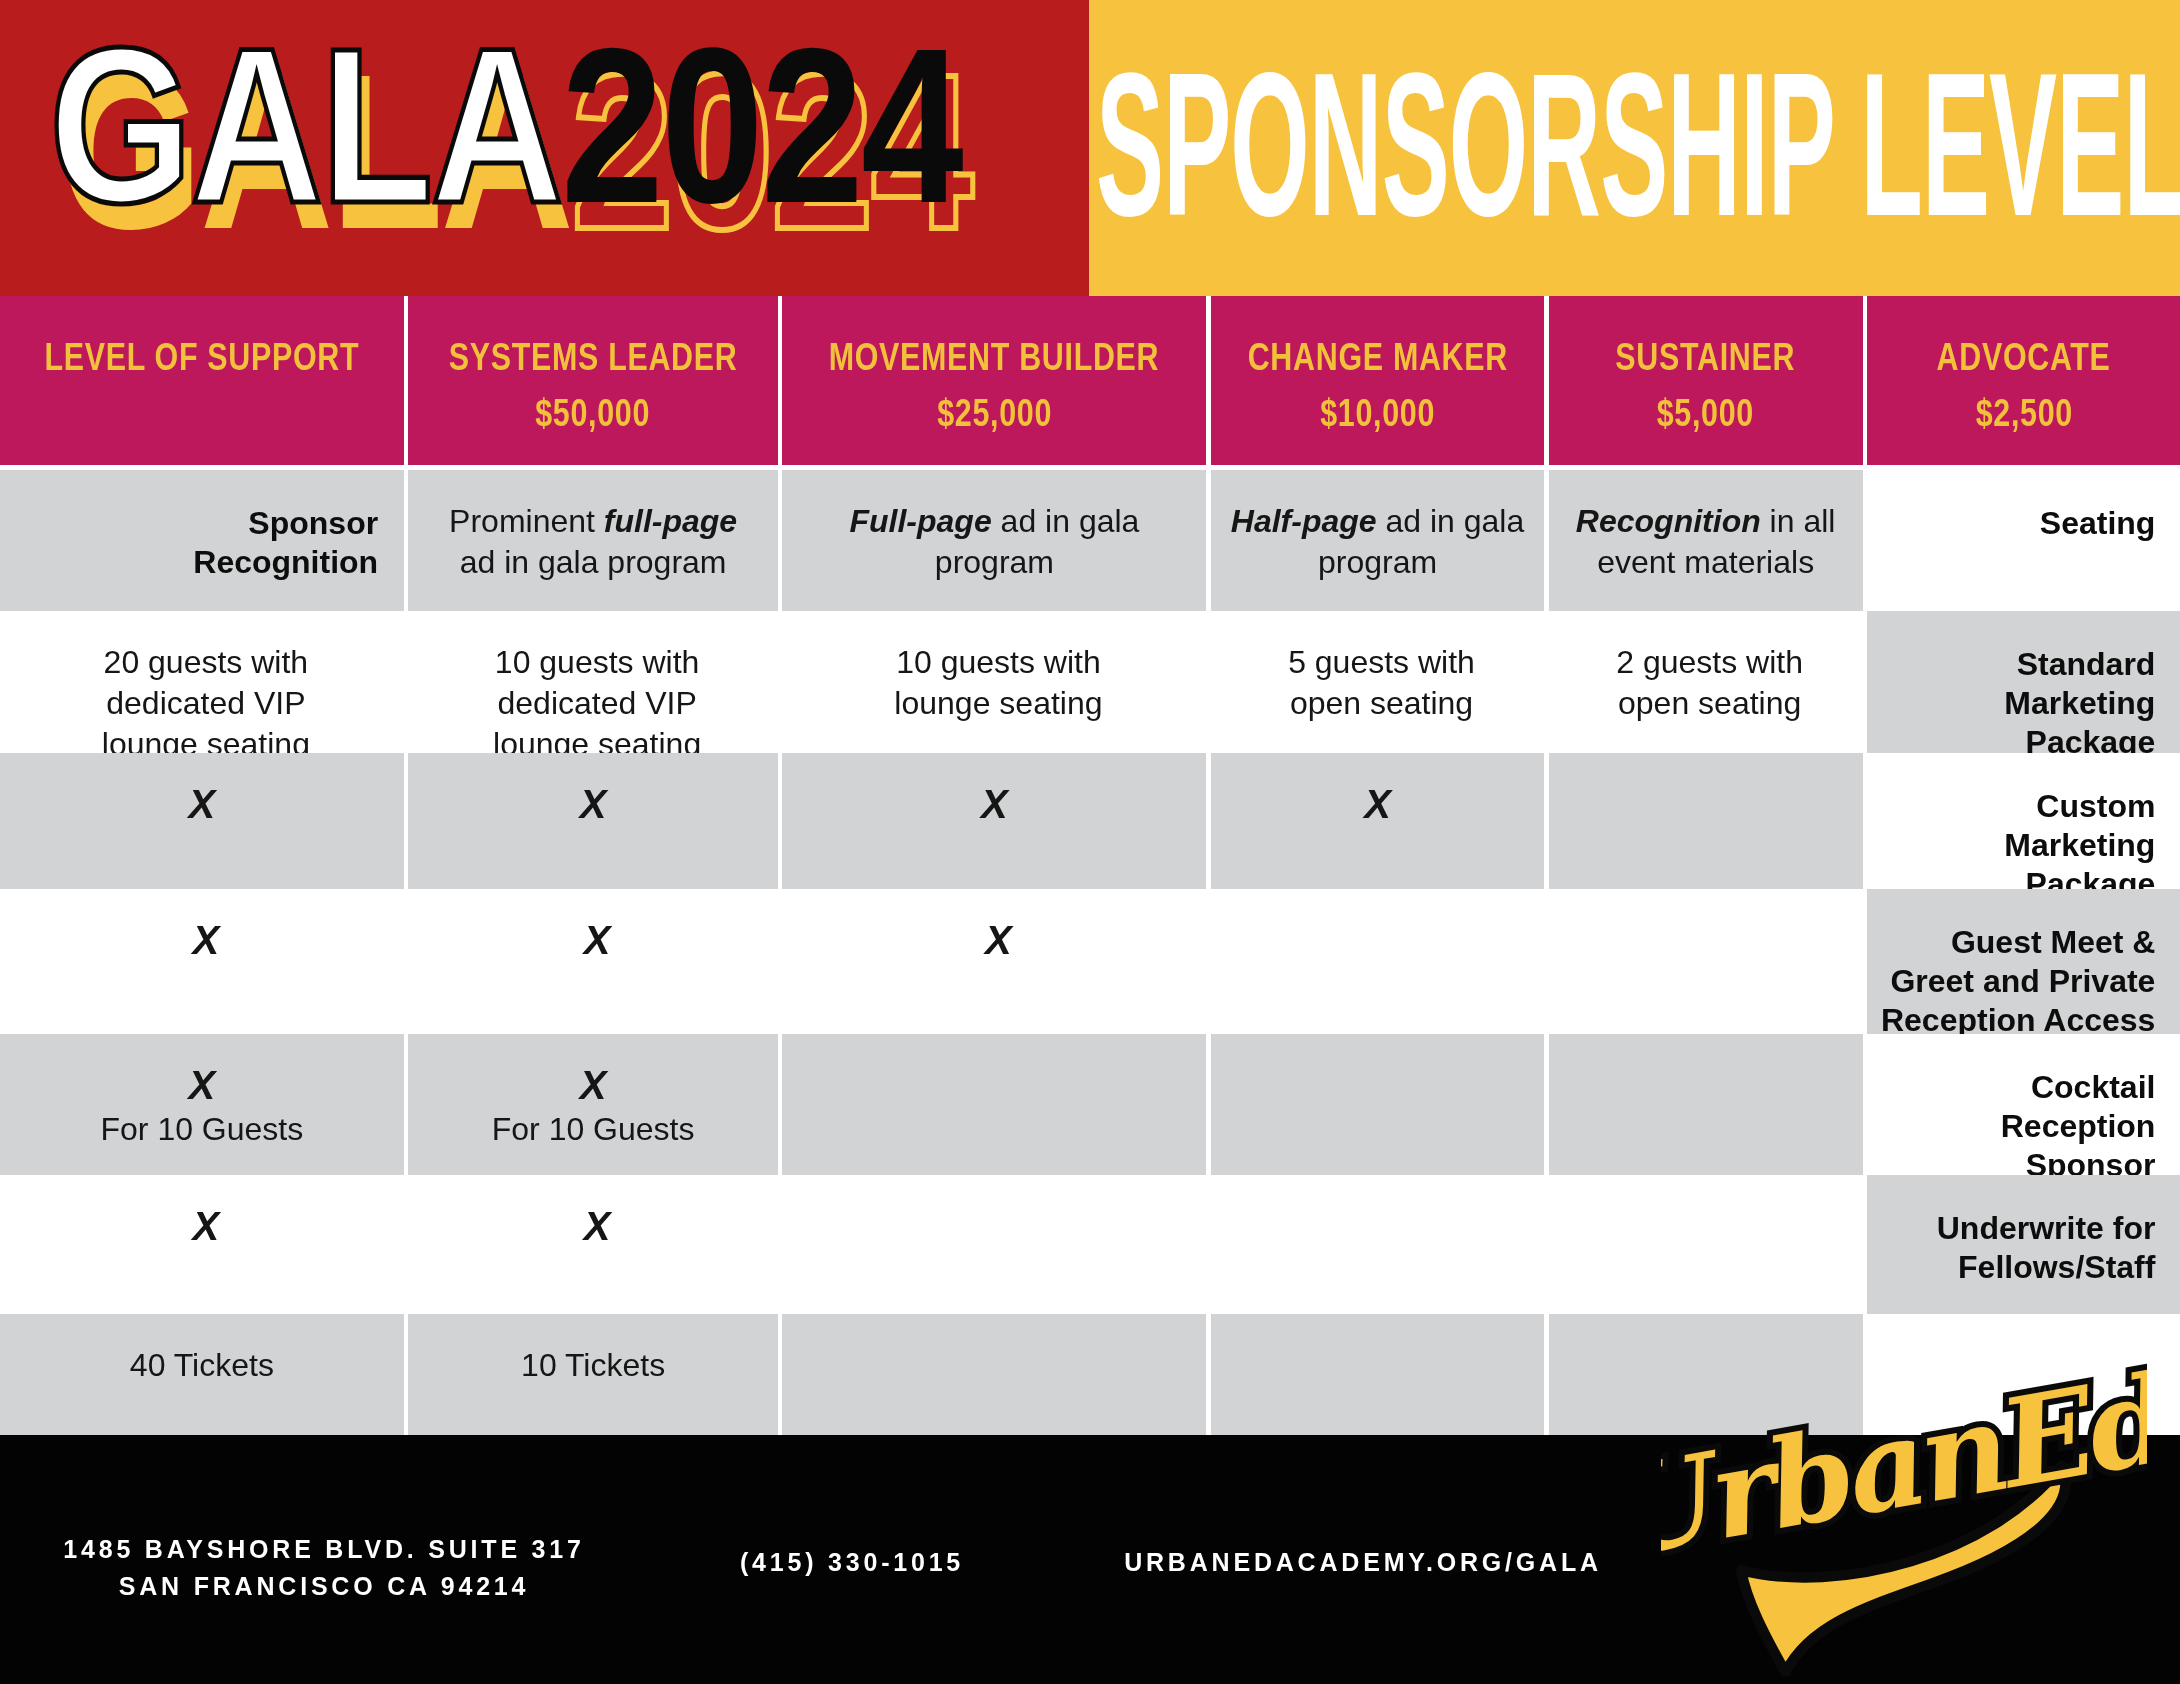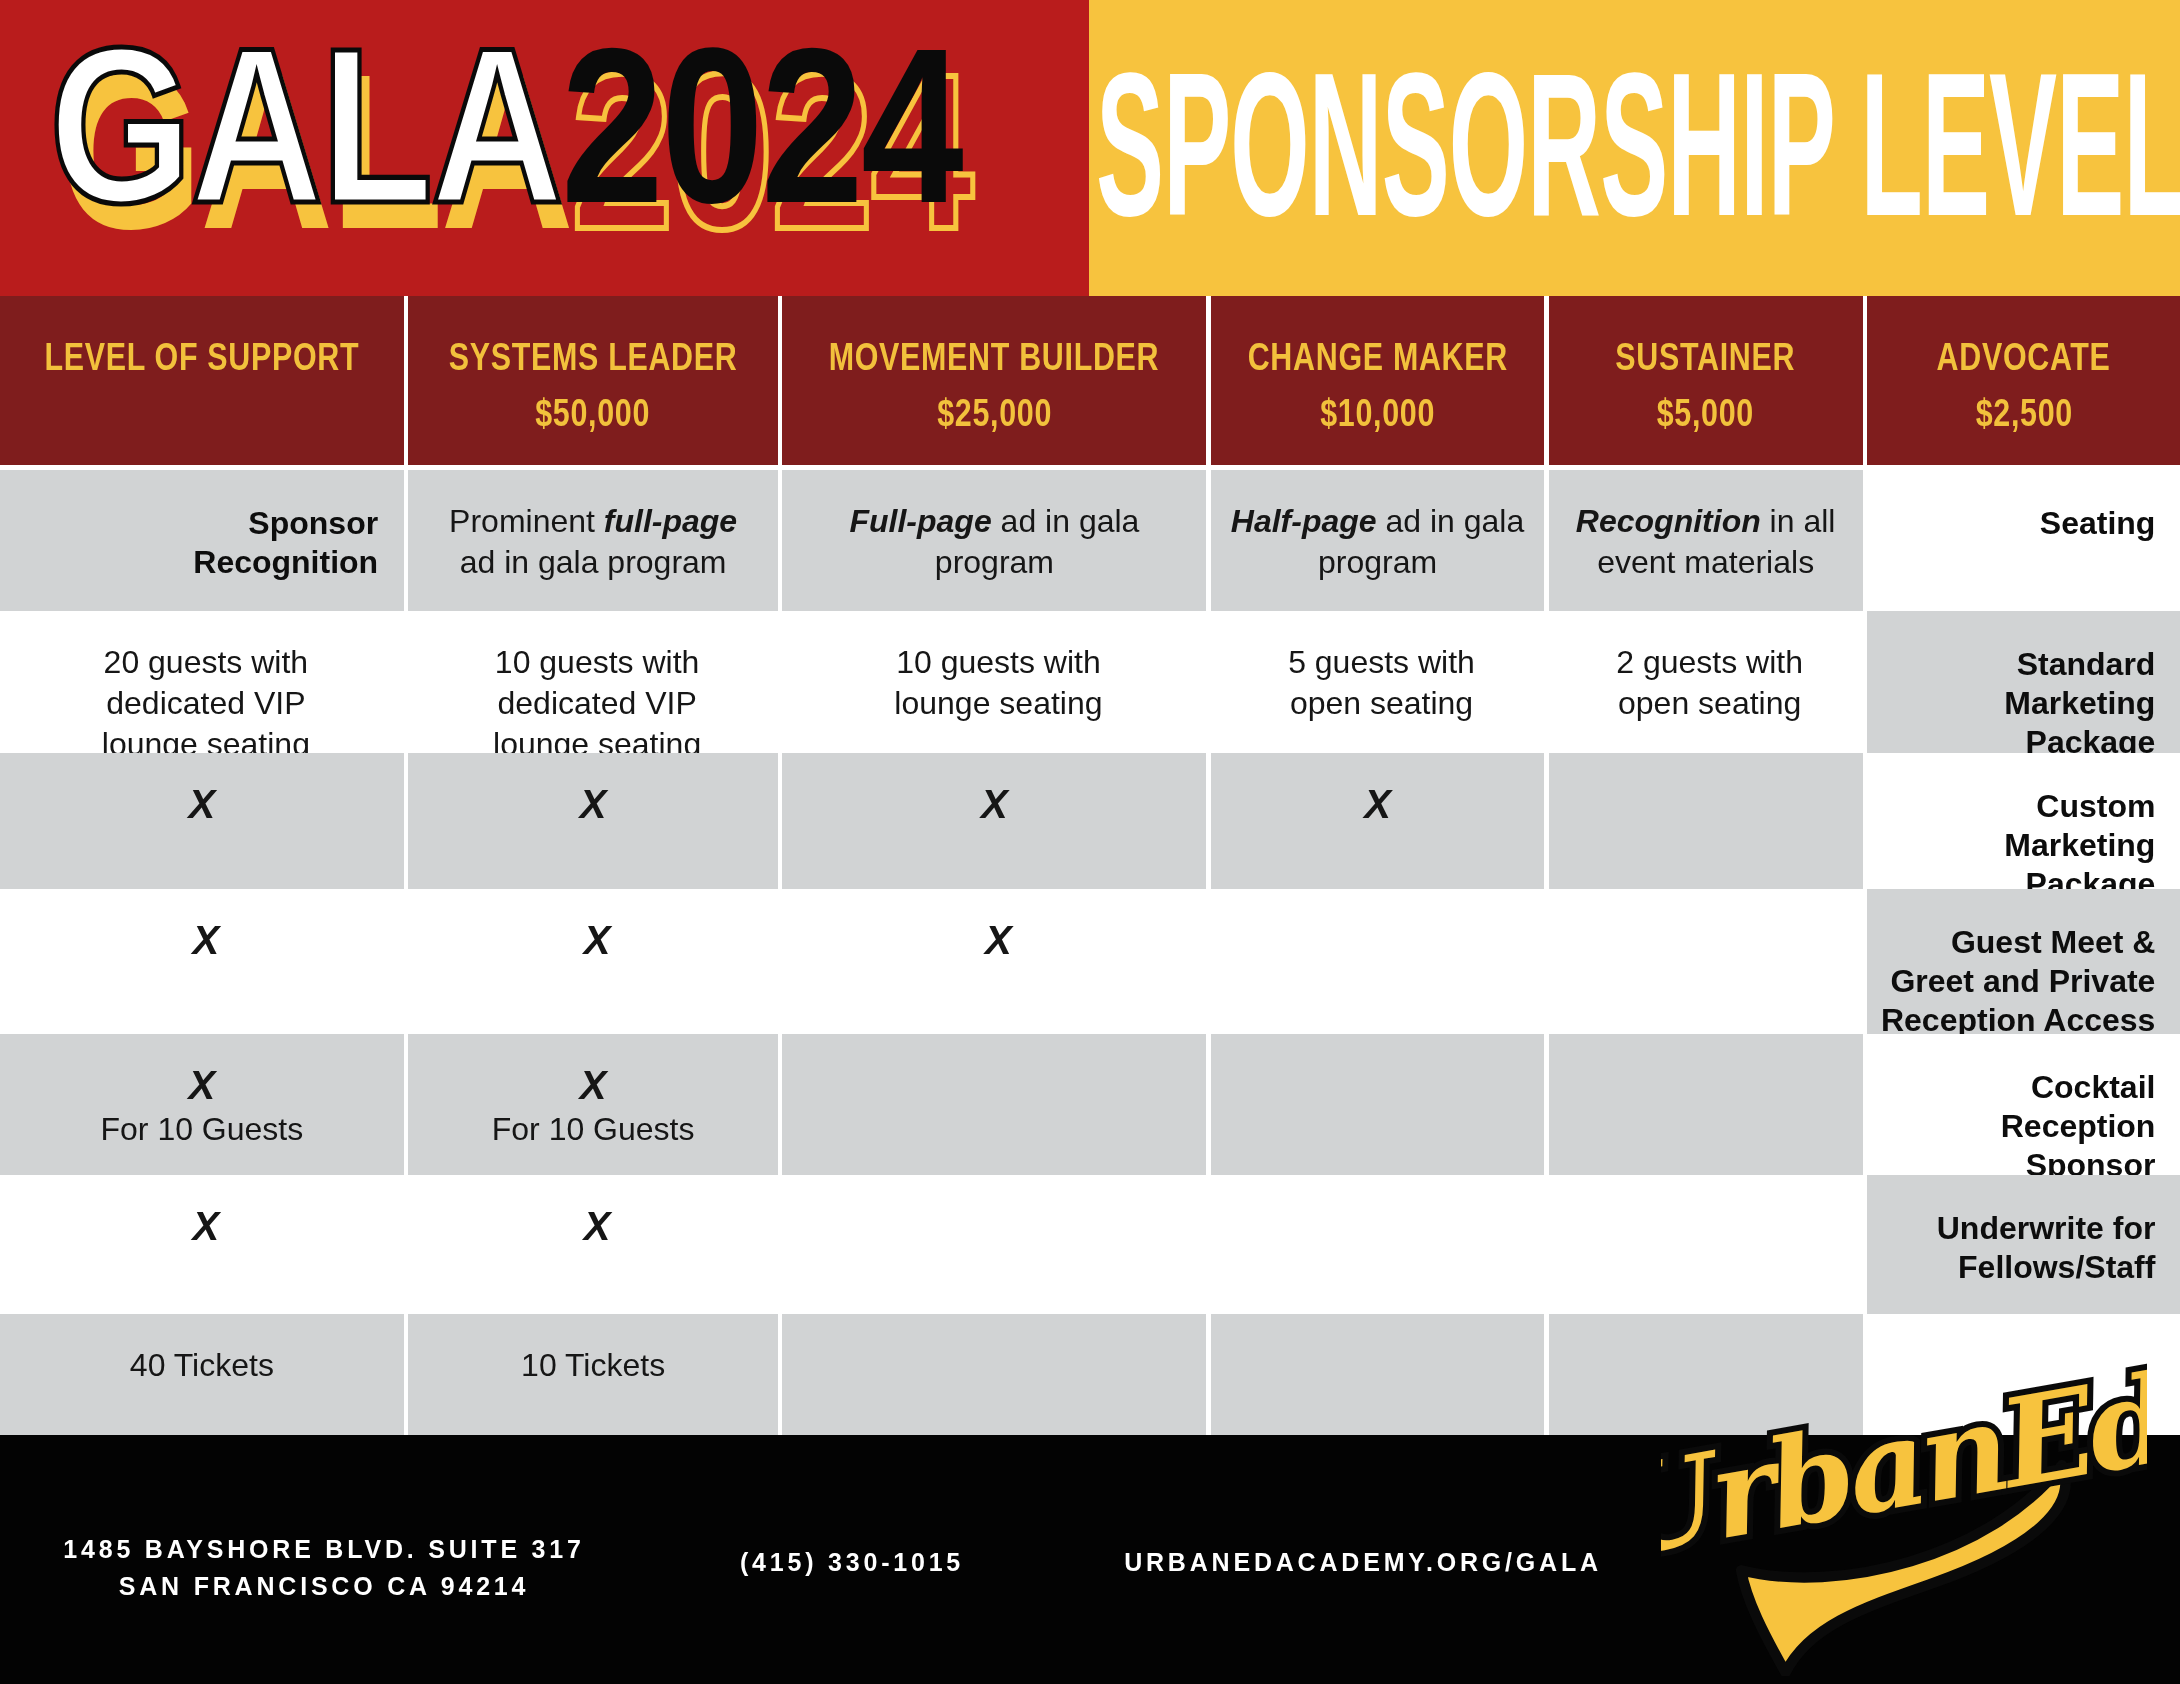--- a/index.html
+++ b/index.html
@@ -21,21 +21,21 @@
   .back-gala{color:#F7C33E;}
   .back-year{color:transparent;-webkit-text-stroke:6px #F7C33E;}
   .front-gala{color:#ffffff;-webkit-text-stroke:5.1px #0a0a0a;}
   .front-year{color:#0a0a0a;}
 
   
   #table-grid{position:absolute;left:0;top:296px;width:2181px;display:grid;
               grid-template-columns:repeat(6,1fr);column-gap:4.3px;
               grid-template-rows:174px 141px 142px 136px 145px 141px 139px 121px;
               background:#ffffff;}
-  .th{background:#7f1d1d;border-bottom:5.1px solid #ffffff;box-sizing:border-box;
+  .th{background:#be185d;border-bottom:5.1px solid #ffffff;box-sizing:border-box;
       display:flex;flex-direction:column;align-items:center;padding-top:41px;gap:17px;
       color:#F2C13C;font-weight:700;font-size:39px;line-height:1;}
   .th .cond{display:inline-block;transform:scaleX(0.78);transform-origin:center top;
             white-space:nowrap;letter-spacing:0.9px;}
   .cell{box-sizing:border-box;}
   .cell.gray{background:#D1D3D4;}
   .cell.white{background:#ffffff;margin-left:8px;}
   .cell.label{text-align:right;padding:34px 25.6px 0 8.5px;font-weight:700;
               font-size:32px;line-height:39px;color:#0d0d0d;}
   .cell.data{text-align:center;padding:31px 12px 0;font-size:32px;line-height:41px;color:#161616;}

